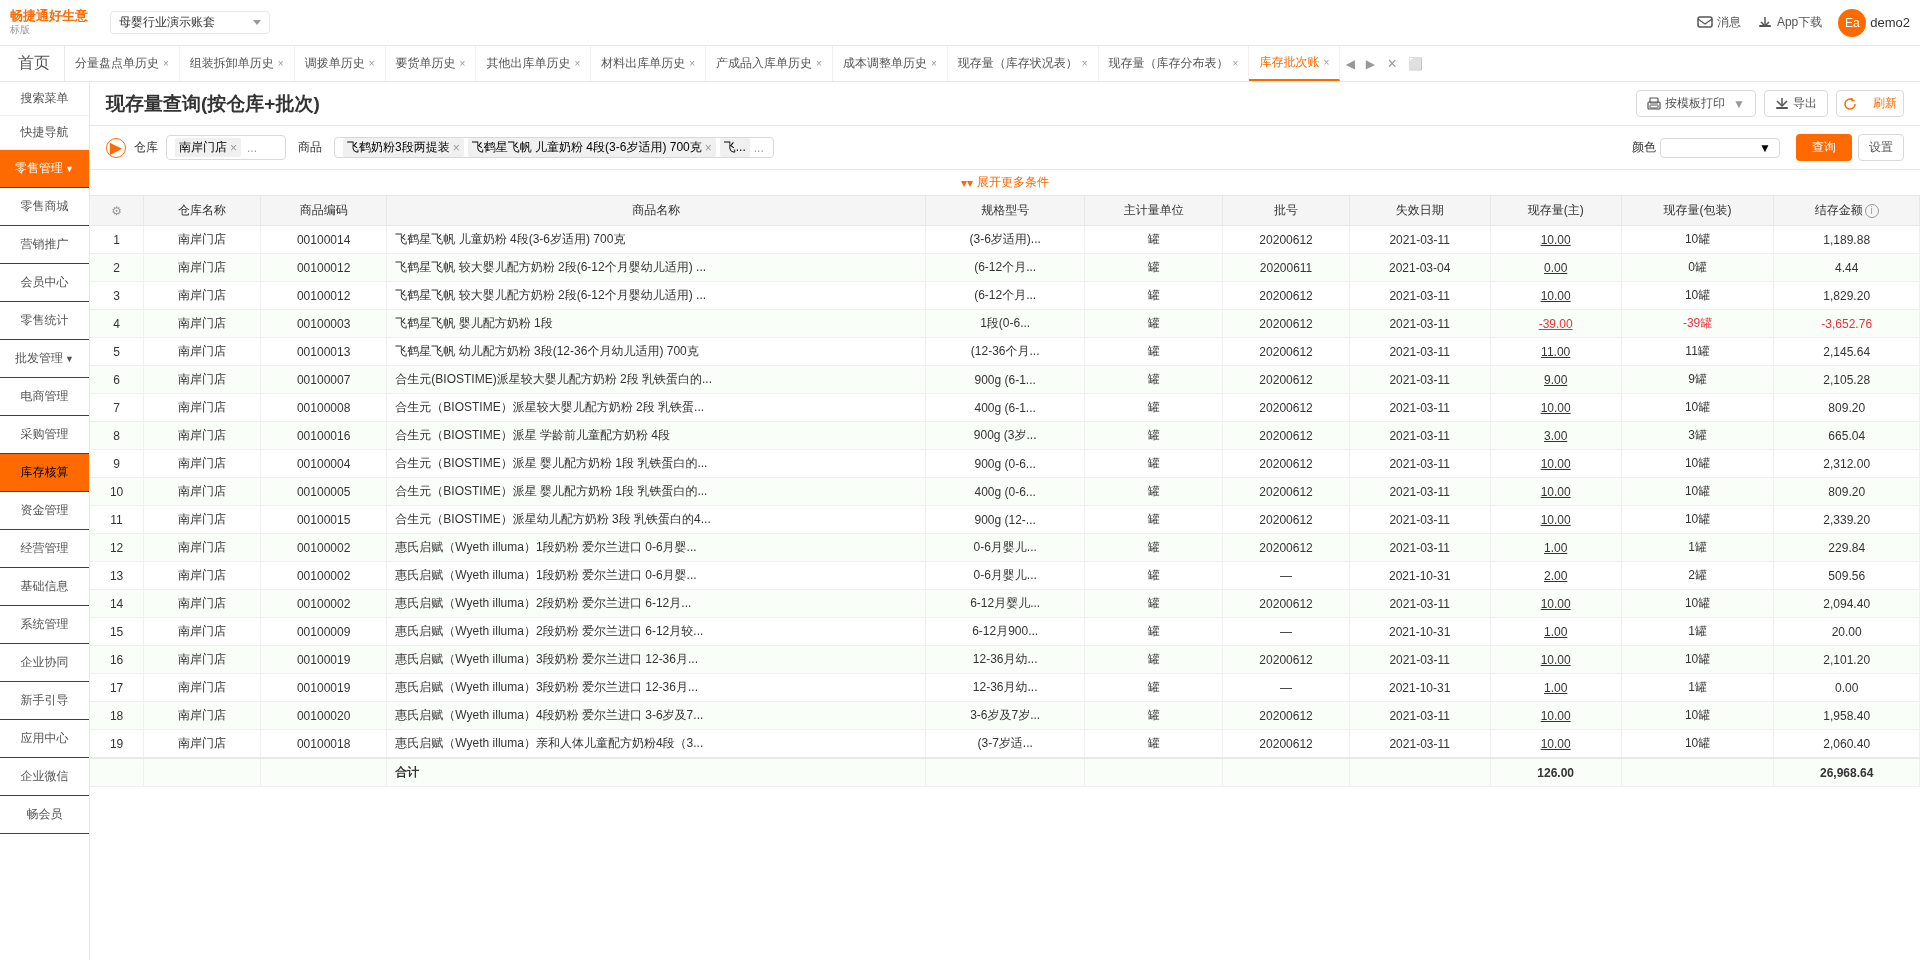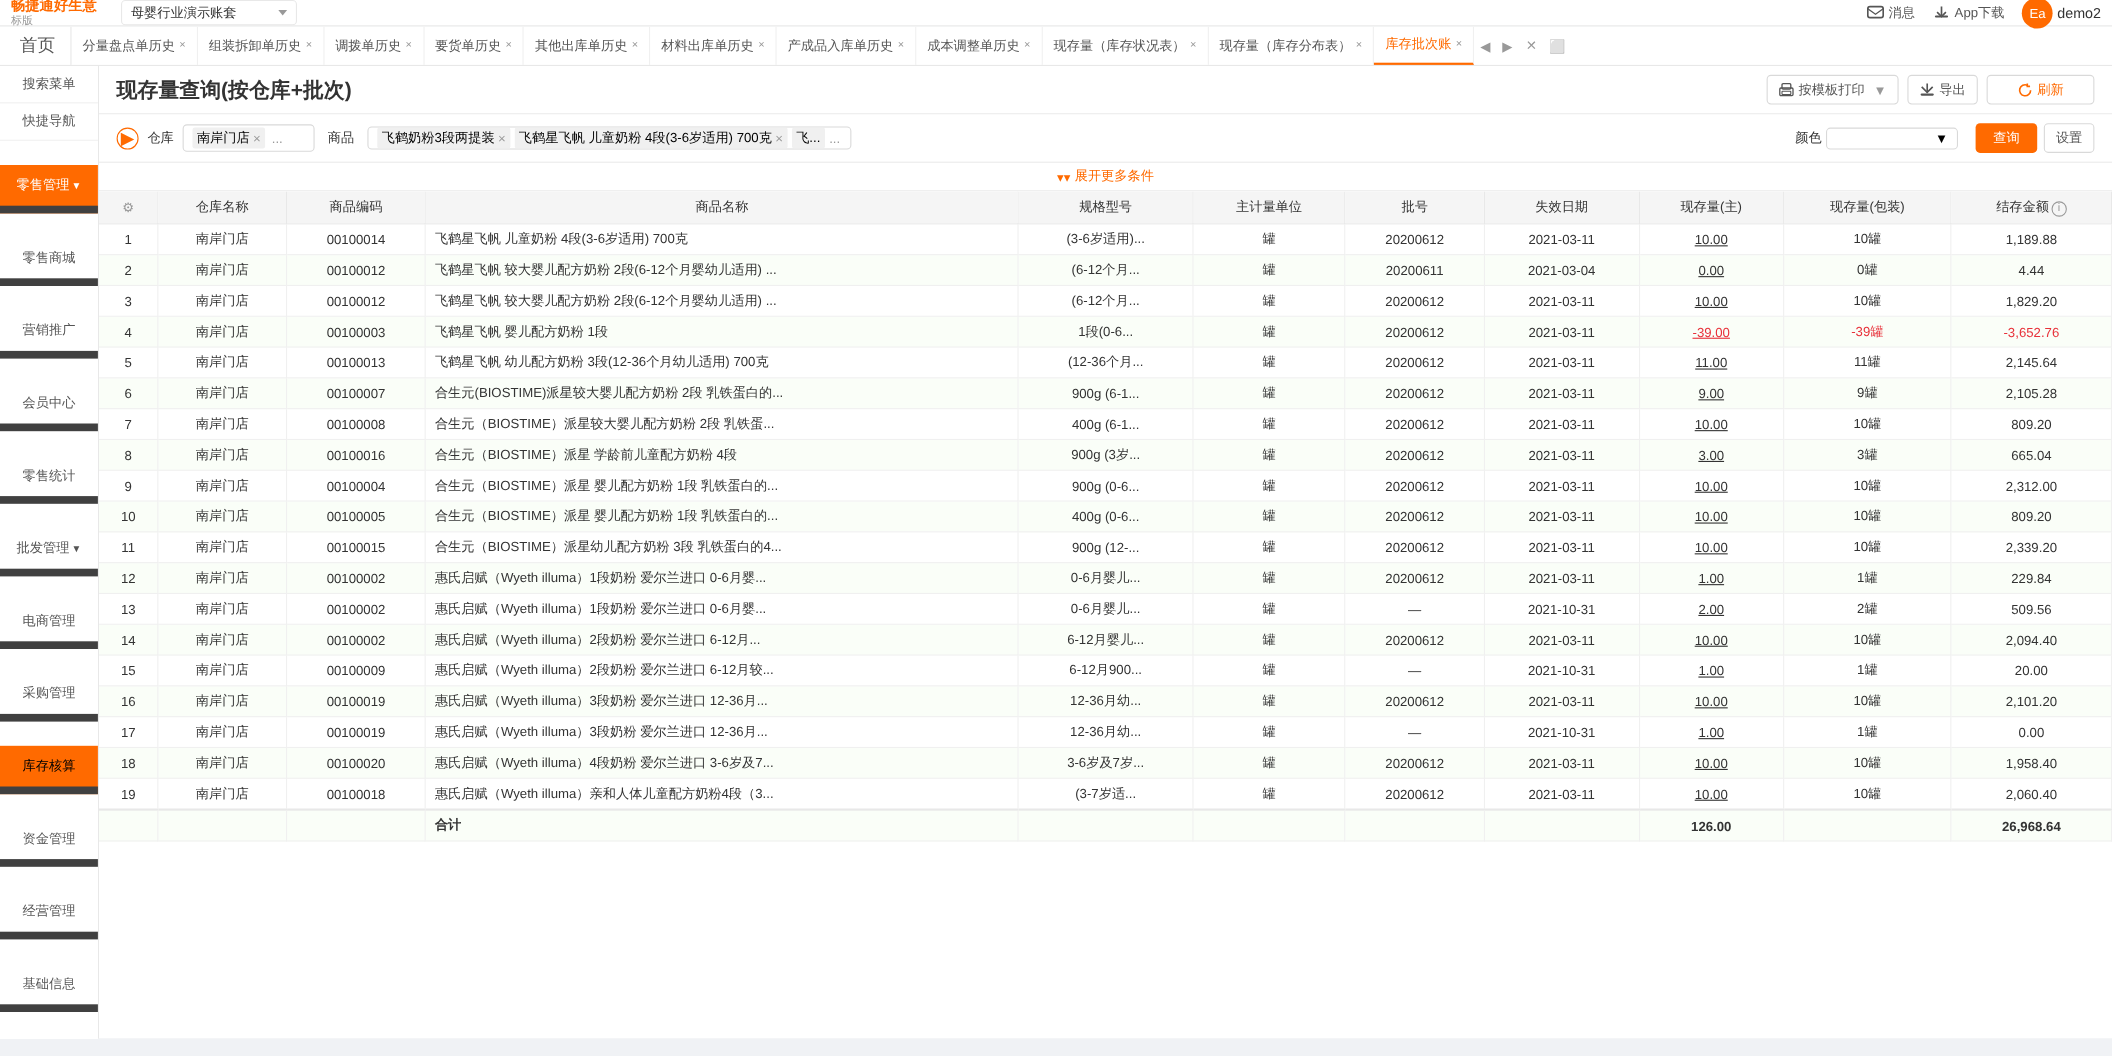--- a/index.html
+++ b/index.html
@@ -1,19 +1,19 @@
 <!DOCTYPE html>
 <html><head>
   <meta charset="utf-8">
   <style>
     * { box-sizing: border-box; margin: 0; padding: 0; font-family: 'Microsoft YaHei', Arial, sans-serif; font-size: 12px; }
     body { background: #f0f2f5; overflow: hidden; width: 1920px; height: 960px; }
 
     
-    .top-bar { display: flex; align-items: center; background: #fff; height: 24px; padding: 0 10px; border-bottom: 1px solid #e8e8e8; position: relative; }
+    .top-bar { display: flex; align-items: center; background: #fff; height: 46px; padding: 0 10px; border-bottom: 1px solid #e8e8e8; position: relative; }
     .logo-area { display: flex; align-items: center; width: 90px; min-width: 90px; }
     .logo-text { color: #ff6a00; font-weight: bold; font-size: 13px; line-height: 1.2; }
     .logo-sub { color: #999; font-size: 10px; }
 
     .workspace-selector { display: flex; align-items: center; border: 1px solid #e8e8e8; border-radius: 4px; padding: 2px 8px; margin-left: 10px; cursor: pointer; background: #fff; min-width: 160px; }
     .workspace-selector span { color: #333; font-size: 12px; flex: 1; }
     .chevron-down { border-left: 4px solid transparent; border-right: 4px solid transparent; border-top: 5px solid #999; margin-left: 6px; }
 
     .top-right { margin-left: auto; display: flex; align-items: center; gap: 16px; }
     .top-icon-item { display: flex; align-items: center; gap: 4px; cursor: pointer; color: #555; }
@@ -30,34 +30,34 @@
     .tab-close-all { display: flex; align-items: center; justify-content: center; width: 24px; height: 100%; cursor: pointer; color: #999; font-size: 16px; }
     .tab-maximize { display: flex; align-items: center; justify-content: center; width: 24px; height: 100%; cursor: pointer; color: #999; }
 
     
     .main-layout { display: flex; height: calc(960px - 76px); }
 
     
     .sidebar { width: 90px; background: #fff; border-right: 1px solid #e8e8e8; display: flex; flex-direction: column; overflow-y: auto; }
     .sidebar-search { padding: 8px 6px; color: #555; cursor: pointer; text-align: center; border-bottom: 1px solid #f0f0f0; font-size: 12px; }
     .sidebar-nav { padding: 8px 6px; color: #555; cursor: pointer; text-align: center; border-bottom: 1px solid #f0f0f0; font-size: 12px; }
-    .sidebar-item { padding: 10px 6px; color: #555; cursor: pointer; text-align: center; border-bottom: 7px solid #404040; font-size: 12px; margin-top: 22px; }
+    .sidebar-item { padding: 10px 6px; color: #555; cursor: pointer; text-align: center; border-bottom: 1px solid #404040; font-size: 12px; }
     .sidebar-item.active { background: #ff6a00; color: #fff; }
     .sidebar-item.has-arrow { display: flex; align-items: center; justify-content: center; gap: 2px; }
 
     
     .content-area { flex: 1; overflow: hidden; display: flex; flex-direction: column; background: #f5f5f5; }
 
     
     .page-header { background: #fff; padding: 8px 16px; display: flex; align-items: center; justify-content: space-between; border-bottom: 1px solid #e8e8e8; }
     .page-title { font-size: 19px; font-weight: bold; color: #333; }
     .page-actions { display: flex; align-items: center; gap: 8px; }
     .btn-template { display: flex; align-items: center; gap: 4px; border: 1px solid #d9d9d9; border-radius: 4px; padding: 4px 10px; cursor: pointer; color: #555; background: #fff; font-size: 12px; }
     .btn-export { display: flex; align-items: center; gap: 4px; border: 1px solid #d9d9d9; border-radius: 4px; padding: 4px 10px; cursor: pointer; color: #555; background: #fff; font-size: 12px; }
-    .btn-refresh { display: flex; align-items: center; gap: 4px; border: 1px solid #d9d9d9; border-radius: 4px; padding: 4px 27px; cursor: pointer; color: #ff6a00; background: #fff; font-size: 12px; }
+    .btn-refresh { display: flex; align-items: center; gap: 16px; border: 1px solid #d9d9d9; border-radius: 4px; padding: 4px 6px; cursor: pointer; color: #ff6a00; background: #fff; font-size: 12px; }
 
     
     .filter-bar { background: #fff; padding: 8px 16px; border-bottom: 1px solid #e8e8e8; display: flex; align-items: center; flex-wrap: nowrap; gap: 8px; }
     .expand-btn { color: #ff6a00; cursor: pointer; display: flex; align-items: center; justify-content: center; width: 20px; height: 20px; font-size: 16px; border: 1px solid #ff6a00; border-radius: 50%; }
     .filter-label { color: #333; font-size: 12px; white-space: nowrap; }
     .filter-tag-input { border: 1px solid #d9d9d9; border-radius: 4px; padding: 2px 8px; display: flex; align-items: center; gap: 6px; min-width: 120px; }
     .filter-tag { display: flex; align-items: center; gap: 3px; background: #f0f0f0; border-radius: 2px; padding: 1px 4px; font-size: 11px; }
     .filter-tag .close { cursor: pointer; color: #999; }
     .filter-ellipsis { color: #999; cursor: pointer; }
     .filter-label-mid { color: #333; margin: 0 4px; }

